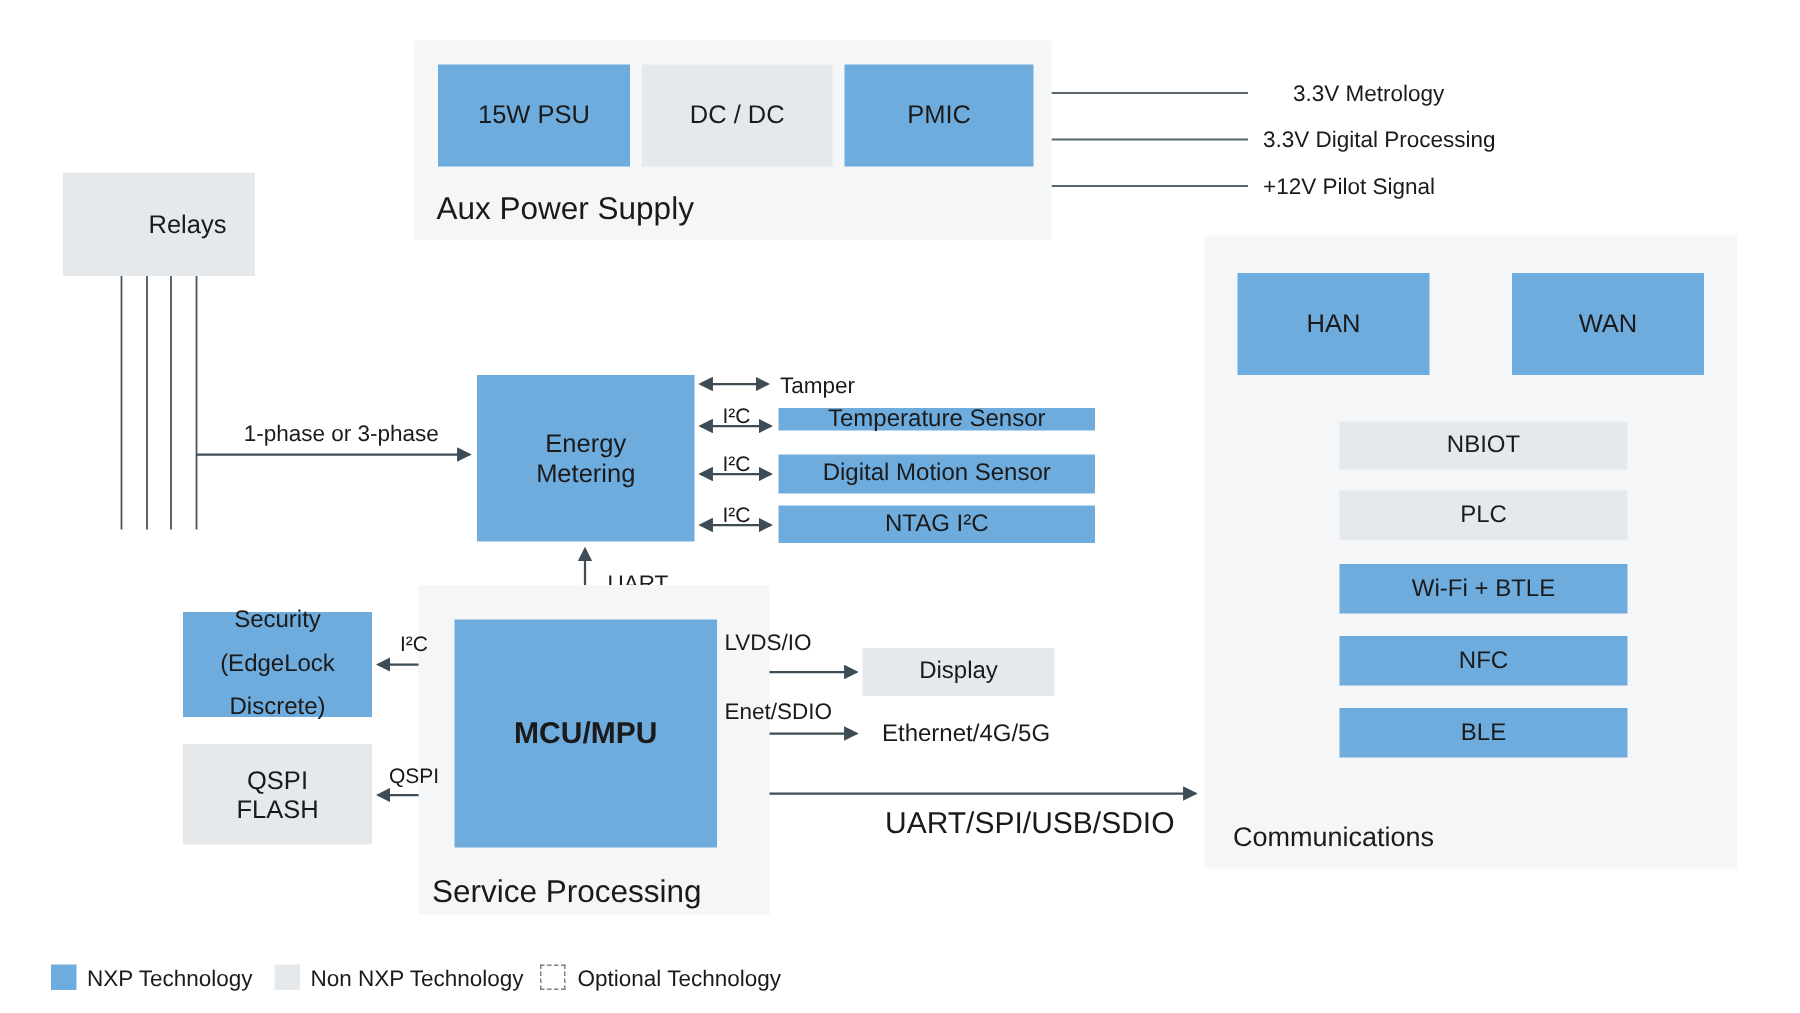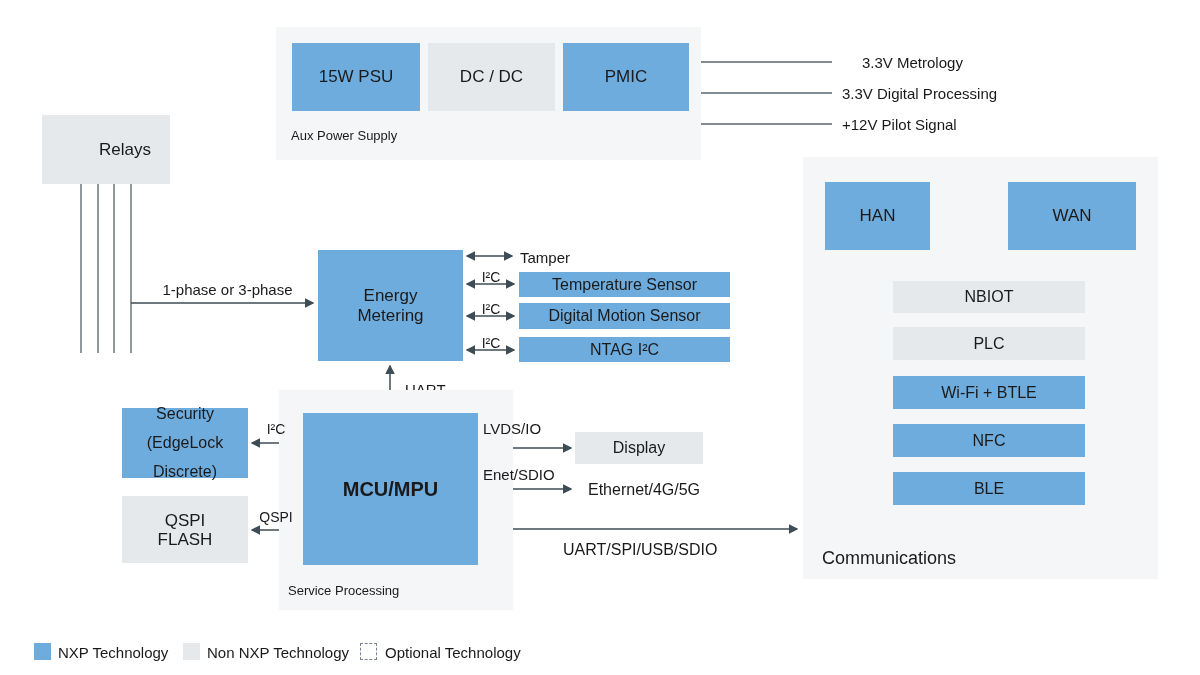--- a/index.html
+++ b/index.html
@@ -5,21 +5,21 @@
   * { margin:0; padding:0; box-sizing:border-box; }
   body { background:#ffffff; font-family:"Liberation Sans", sans-serif; color:#1a1a1a; }
   #stage { position:relative; width:1200px; height:675px; background:#ffffff; overflow:hidden; }
   svg.wires { position:absolute; left:0; top:0; width:1200px; height:675px; pointer-events:none; }
   .panel { position:absolute; background:#F4F6F8; }
   .block { position:absolute; display:flex; flex-direction:column; align-items:center; justify-content:center;
            text-align:center; font-size:17px; line-height:20px; }
   .nxp  { background:#6FACDE; }
   .nonnxp { background:#E5E9EC; }
   .bar { position:absolute; display:flex; align-items:center; justify-content:center; font-size:16px; }
-  .panel-label { position:absolute; font-size:13px; white-space:nowrap; }
+  .panel-label { position:absolute; font-size:21px; white-space:nowrap; }
   .lbl { position:absolute; font-size:15px; line-height:17px; white-space:nowrap; }
   .lbl.small { font-size:14px; }
   .lbl.center { text-align:center; }
   .mcu-text { font-weight:bold; font-size:20px; }
   .sec-line { font-size:16px; line-height:18px; }
   .flash-line { font-size:17px; line-height:19px; }
   .legend-swatch { position:absolute; width:17px; height:17px; }
   .legend-swatch.optional { background:transparent; border:1.6px dashed #7A848C; }
   .legend-label { position:absolute; font-size:15px; line-height:17px; white-space:nowrap; }
 </style>
@@ -84,21 +84,21 @@
   </div>
   <div class="lbl center" style="left:145px; top:281px; width:165px;">1-phase or 3-phase</div>
 
   <div class="block nxp" style="left:318px; top:250px; width:145px; height:111px;">
     <span style="width:92px;">Energy Metering</span>
   </div>
   <div class="lbl" style="left:520px; top:249px;">Tamper</div>
   <div class="lbl small center" style="left:470px; top:269px; width:42px;">I²C</div>
   <div class="lbl small center" style="left:470px; top:301px; width:42px;">I²C</div>
   <div class="lbl small center" style="left:470px; top:335px; width:42px;">I²C</div>
-  <div class="bar nxp" style="left:519px; top:272px; width:211px; height:25px;text-align:center;">
+  <div class="bar nxp" style="left:519px; top:272px; width:211px; height:15px;text-align:center;">
     <span>Temperature Sensor</span>
   </div>
   <div class="bar nxp" style="left:519px; top:303px; width:211px; height:26px;">
     <span>Digital Motion Sensor</span>
   </div>
   <div class="bar nxp" style="left:519px; top:337px; width:211px; height:25px;">
     <span>NTAG I²C</span>
   </div>
   <div class="lbl" style="left:405px; top:381px;">UART</div>
 
@@ -119,24 +119,24 @@
   </div>
   <div class="lbl small center" style="left:252px; top:421px; width:48px;">I²C</div>
   <div class="lbl small center" style="left:250px; top:509px; width:52px;">QSPI</div>
 
   <div class="lbl" style="left:483px; top:420px;">LVDS/IO</div>
   <div class="block nonnxp" style="left:575px; top:432px; width:128px; height:32px;">
     <span style="font-size:16px;">Display</span>
   </div>
   <div class="lbl" style="left:483px; top:466px;">Enet/SDIO</div>
   <div class="lbl" style="left:588px; top:481px; font-size:16px;">Ethernet/4G/5G</div>
-  <div class="lbl" style="left:563px; top:541px; font-size:16px;">UART/SPI/USB/SDIO</div>
+  <div class="lbl" style="left:590px; top:541px; font-size:20px;">UART/SPI/USB/SDIO</div>
 
   <div class="panel" style="left:803px; top:157px; width:355px; height:422px;"></div>
-  <div class="block nxp" style="left:825px; top:182px; width:105px; height:68px;">
+  <div class="block nxp" style="left:825px; top:182px; width:128px; height:68px;">
     <span>HAN</span>
   </div>
   <div class="block nxp" style="left:1008px; top:182px; width:128px; height:68px;">
     <span>WAN</span>
   </div>
   <div class="bar nonnxp" style="left:893px; top:281px; width:192px; height:32px;">
     <span>NBIOT</span>
   </div>
   <div class="bar nonnxp" style="left:893px; top:327px; width:192px; height:33px;">
     <span>PLC</span>

